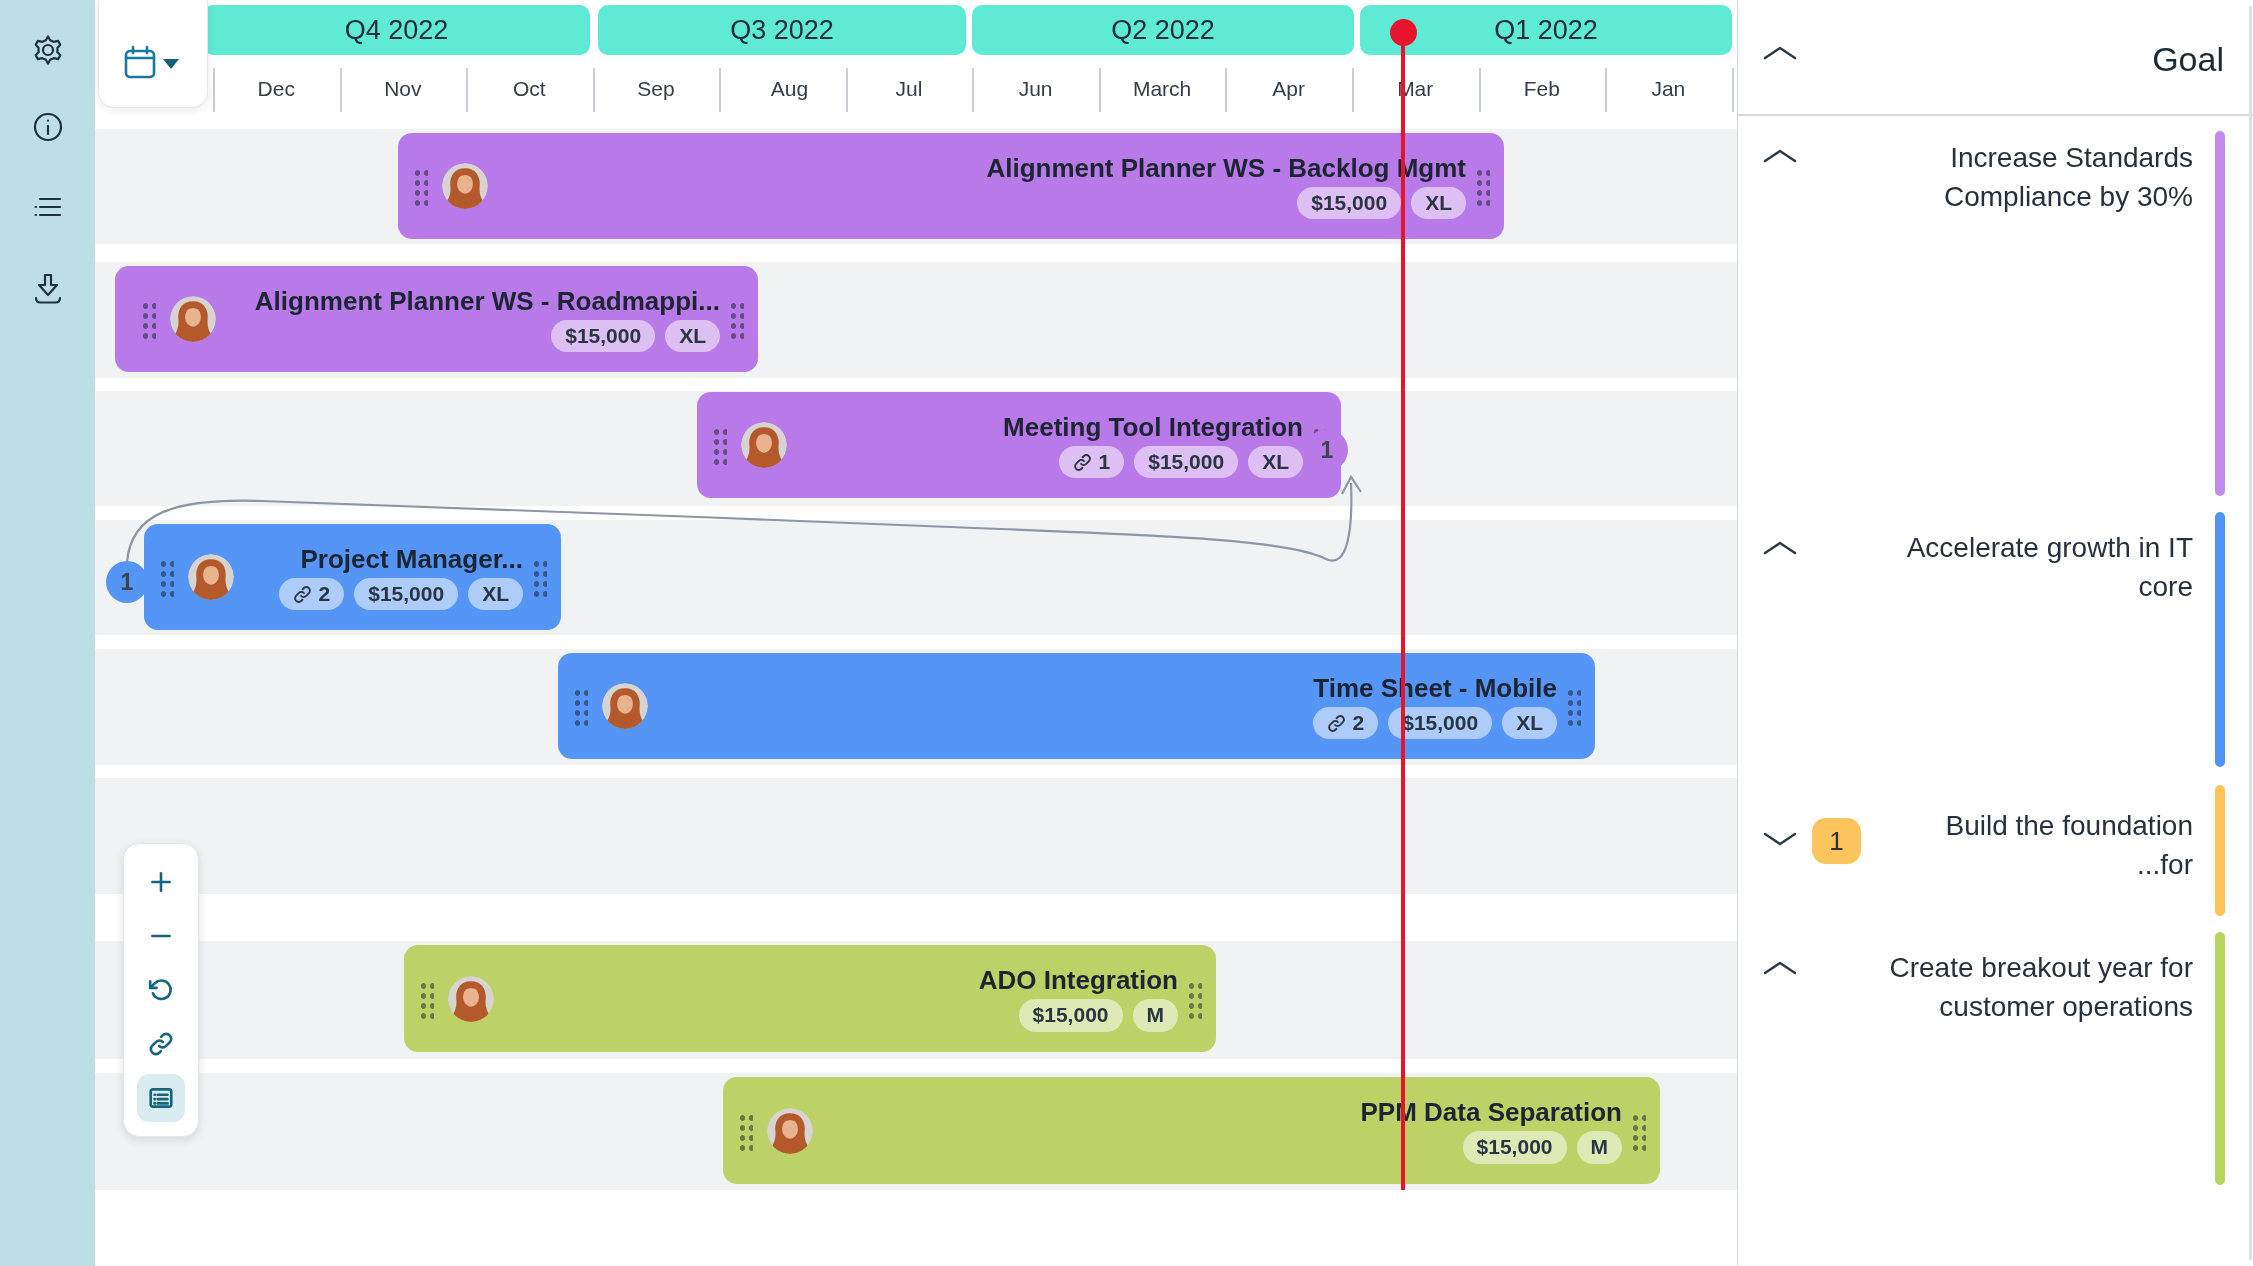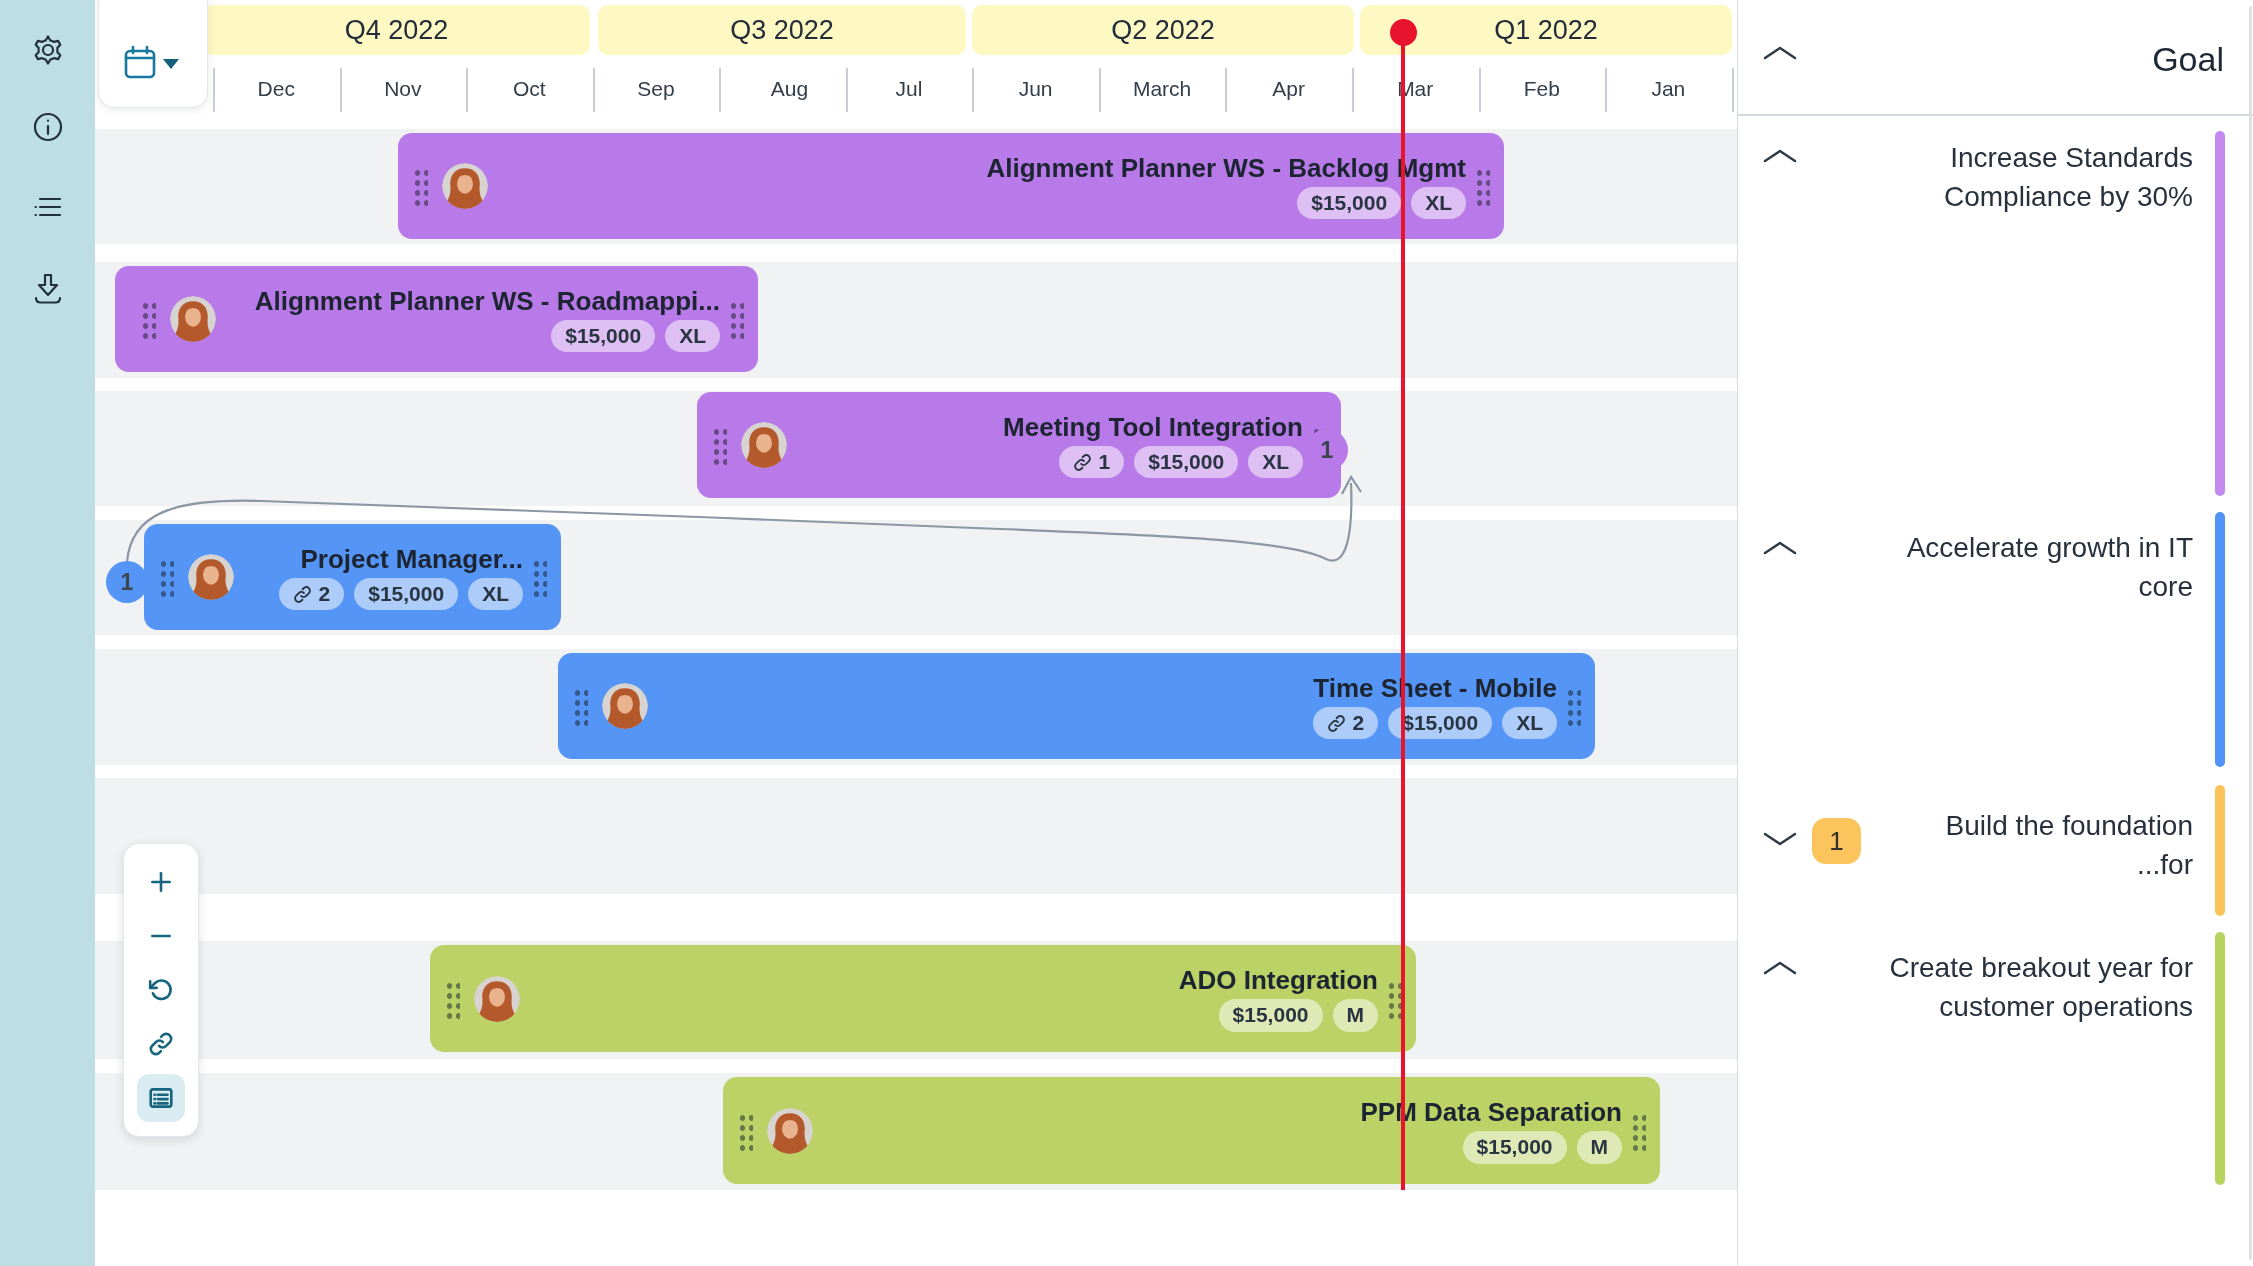--- a/index.html
+++ b/index.html
@@ -6,21 +6,21 @@
   html,body { width:2253px; height:1266px; overflow:hidden; background:#fff;
     font-family:"Liberation Sans", sans-serif; }
   #stage { position:relative; width:2253px; height:1266px; background:#fff; }
 
   
   .sidebar { position:absolute; left:0; top:0; width:95px; height:1266px; background:#bddee5; z-index:40; }
   .side-btn { position:absolute; left:26px; width:44px; height:44px; display:flex; align-items:center; justify-content:center; color:#20303c; cursor:pointer; }
   .side-btn svg { width:36px; height:36px; stroke:#20303c; stroke-width:2.2; fill:none; stroke-linecap:round; stroke-linejoin:round; }
 
   
-  .quarter { position:absolute; top:5px; height:50px; background:#fef9c3; border-radius:10px;
+  .quarter { position:absolute; top:5px; height:50px; background:#5eead4; border-radius:10px;
     display:flex; align-items:center; justify-content:center; font-size:27px; color:#232d39; z-index:5; }
   .month-label { position:absolute; top:66px; height:46px; display:flex; align-items:center; justify-content:center;
     font-size:21px; color:#333e4a; z-index:5; }
   .month-divider { position:absolute; top:68px; height:44px; width:2px; background:#c9cdd6; z-index:4; }
 
   
   .stripe { position:absolute; left:95px; width:1642px; background:#f1f2f4; z-index:1; }
 
   
   .cal-card { position:absolute; left:98px; top:-12px; width:110px; height:120px; background:#fff;
@@ -289,21 +289,21 @@
             <span>$15,000</span>
           </span>
         <span class="badge">
             <span>XL</span>
           </span>
       </span>
     </span>
     <span class="grip"></span>
   </div>
 
-  <div class="bar green" style="left:430px; top:945px; width:986px; height:107px;text-align:right;">
+  <div class="bar green" style="left:404px; top:945px; width:812px; height:107px;text-align:right;">
     <span class="grip"></span>
     <span class="avatar">
       <svg viewBox="0 0 44 44">
           <clipPath id="c6">
             <circle cx="22" cy="22" r="22"></circle>
           </clipPath>
           <g clip-path="url(#c6)">
             <circle cx="22" cy="22" r="22" fill="#d6d3d0"></circle>
             <path d="M22 5 c-11 0 -15 9 -14 17 c.6 7 -1 11 -3.5 15 l0 8 l35 0 l0 -8 c-2.5 -4 -4.1 -8 -3.5 -15 c1 -8 -3 -17 -14 -17 z" fill="#b4592c"></path>
             <ellipse cx="22" cy="20" rx="7.6" ry="9.4" fill="#e9b48d"></ellipse>

